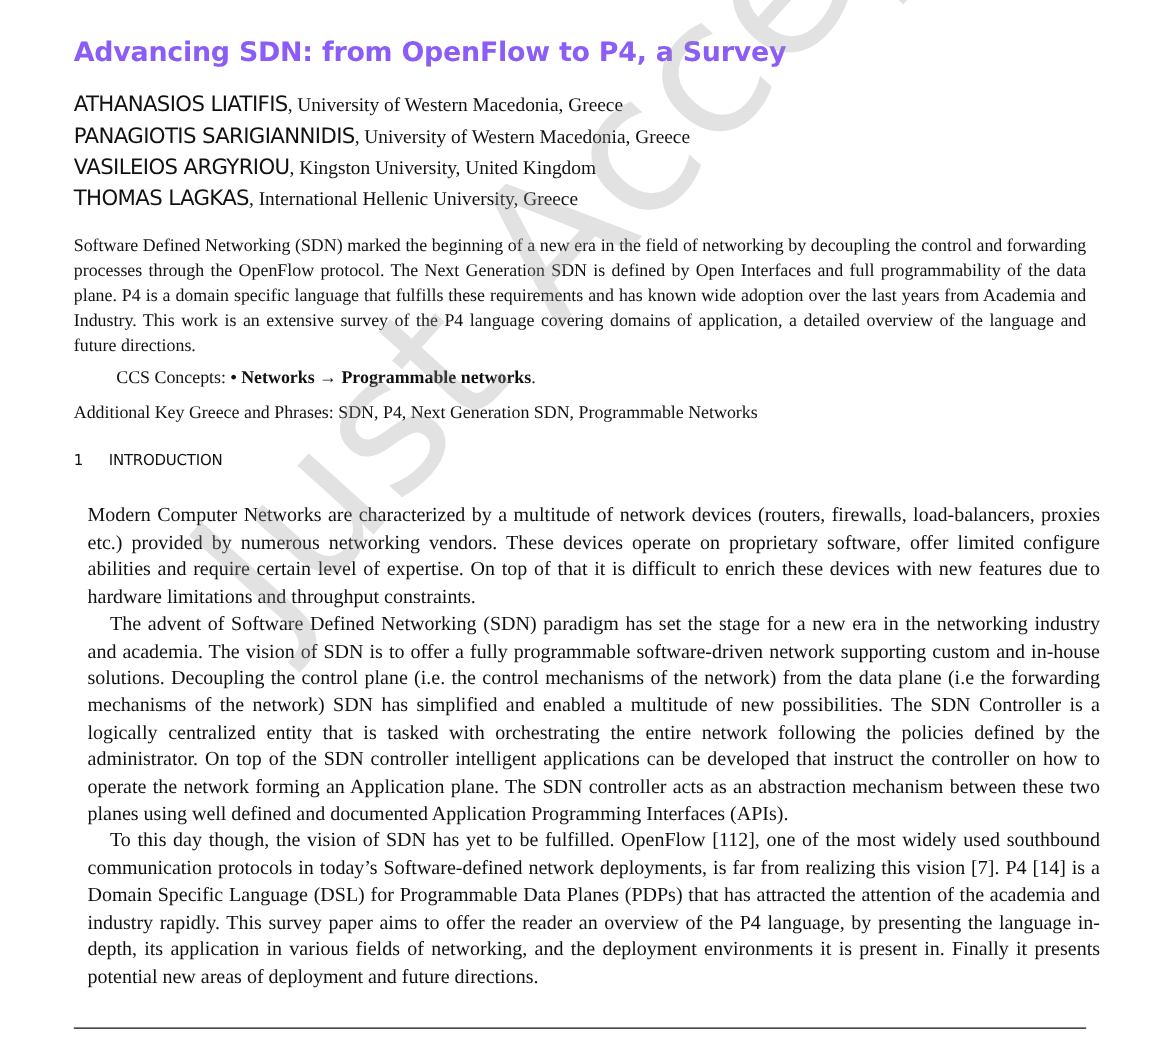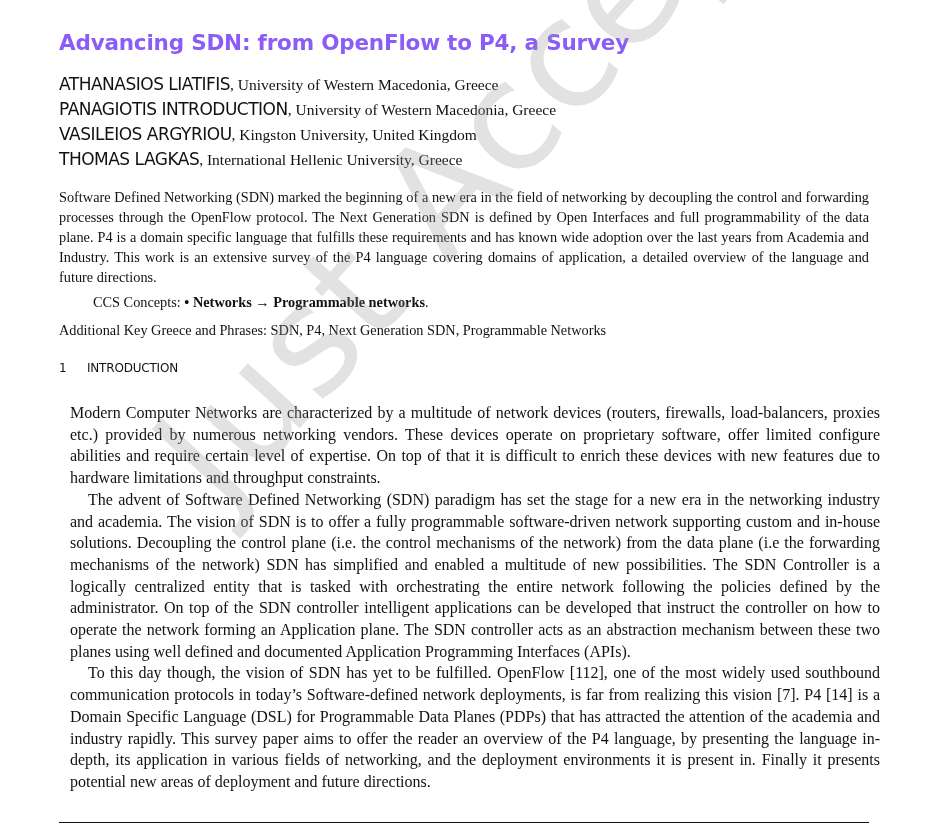--- a/index.html
+++ b/index.html
@@ -25,21 +25,21 @@
 <body>
 
 <div class="page">
   <div class="title">Advancing SDN: from OpenFlow to P4, a Survey</div>
 
   <div class="authors">
     <div class="author">
       <span class="name">ATHANASIOS LIATIFIS</span><span>, University of Western Macedonia, Greece</span>
     </div>
     <div class="author">
-      <span class="name">PANAGIOTIS INTRODUCTION</span><span>, University of Western Macedonia, Greece</span>
+      <span class="name">PANAGIOTIS SARIGIANNIDIS</span><span>, University of Western Macedonia, Greece</span>
     </div>
     <div class="author">
       <span class="name">VASILEIOS ARGYRIOU</span><span>, Kingston University, United Kingdom</span>
     </div>
     <div class="author">
       <span class="name">THOMAS LAGKAS</span><span>, International Hellenic University, Greece</span>
     </div>
   </div>
 
   <div class="abstract">Software Defined Networking (SDN) marked the beginning of a new era in the field of networking by decoupling the control and forwarding processes through the OpenFlow protocol. The Next Generation SDN is defined by Open Interfaces and full programmability of the data plane. P4 is a domain specific language that fulfills these requirements and has known wide adoption over the last years from Academia and Industry. This work is an extensive survey of the P4 language covering domains of application, a detailed overview of the language and future directions.</div>

